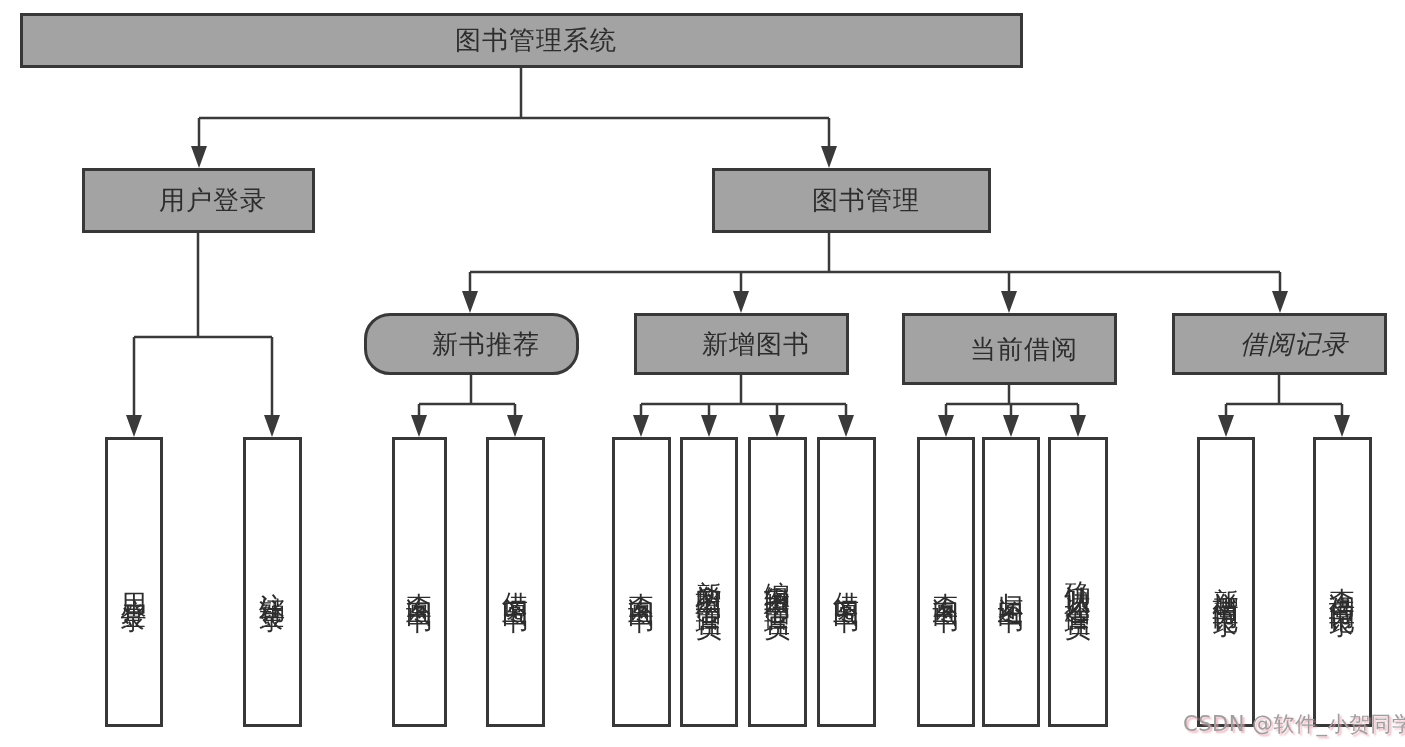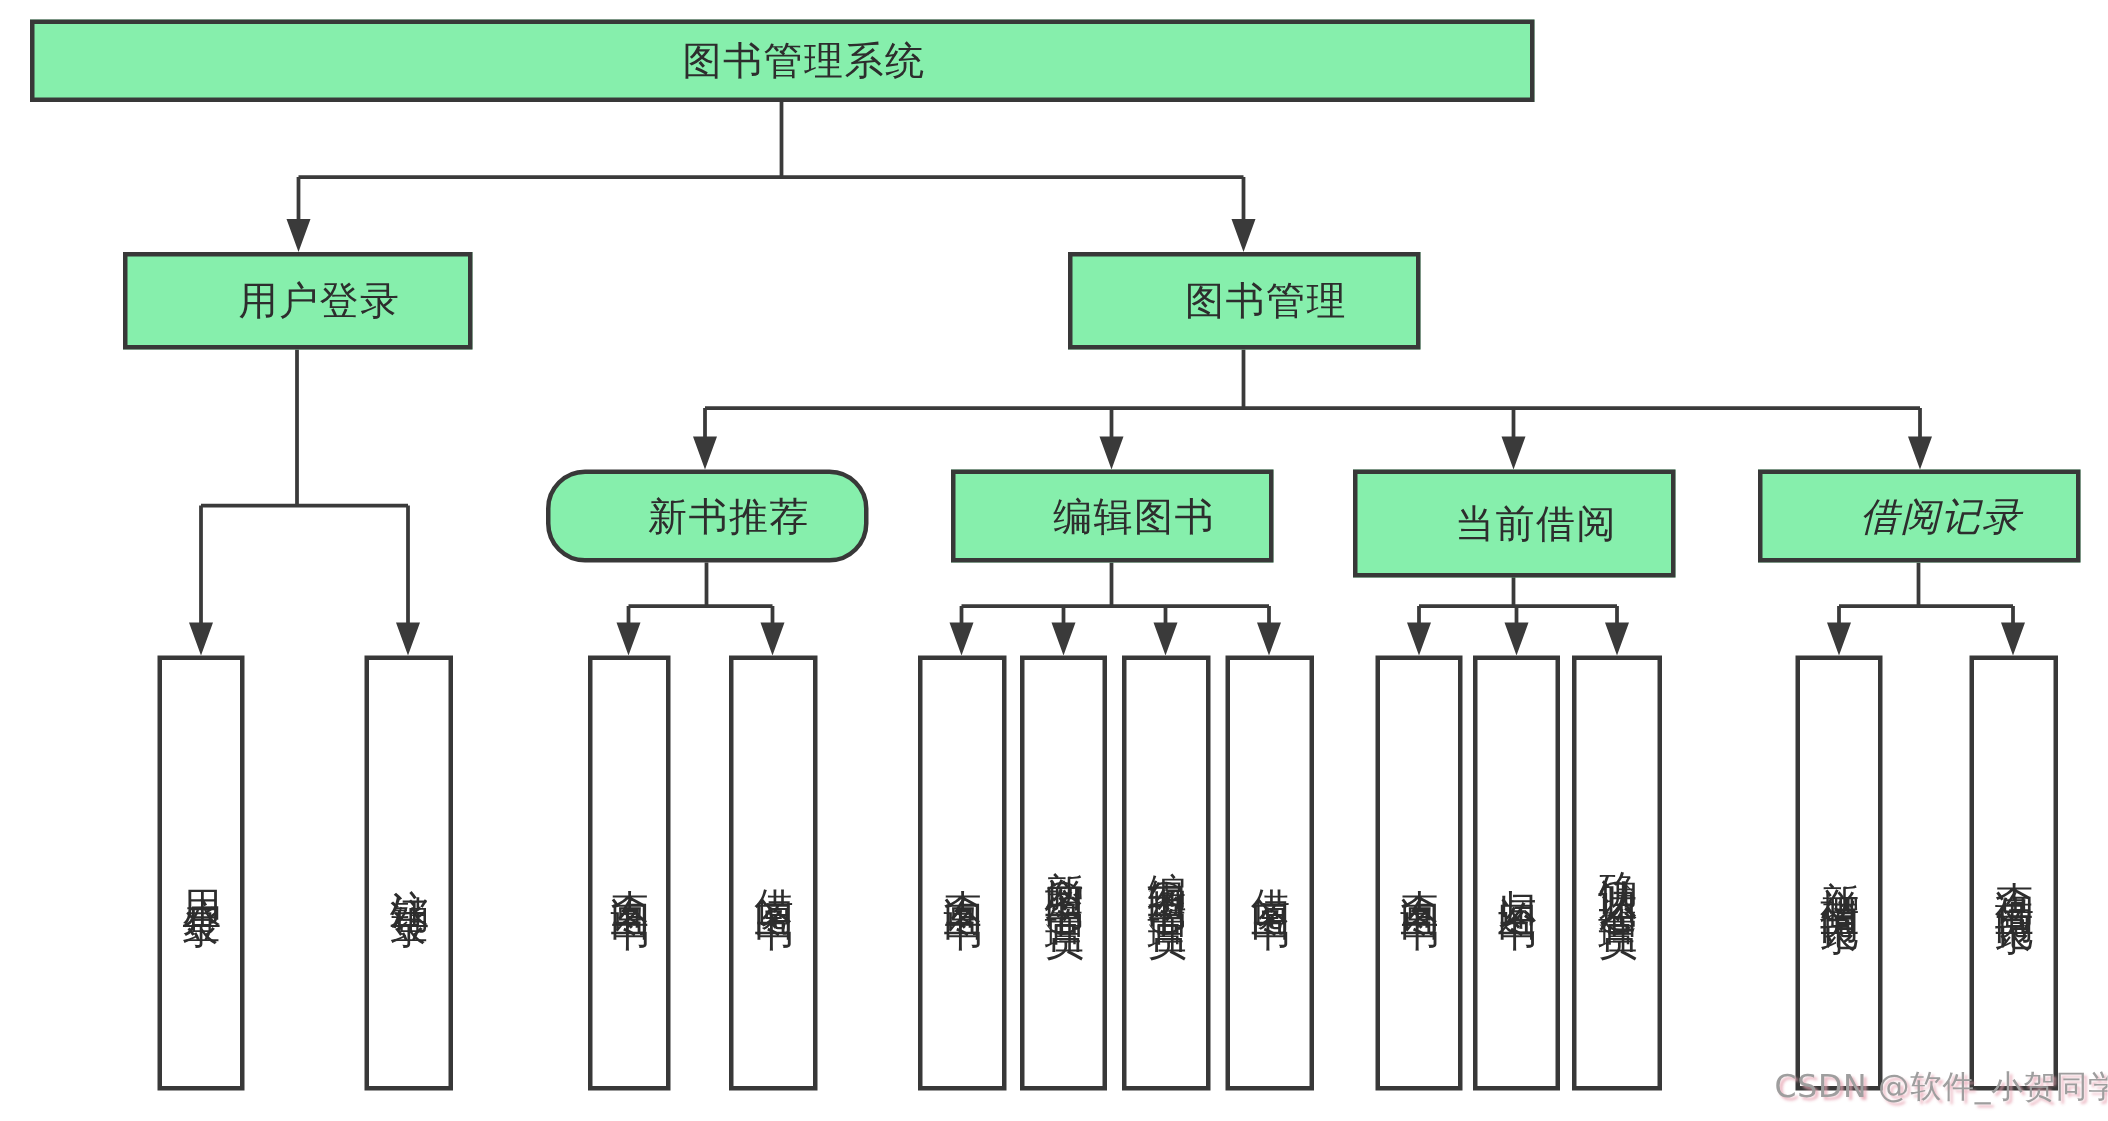--- a/index.html
+++ b/index.html
@@ -23,21 +23,21 @@
   }
   svg.connectors {
     position: absolute;
     left: 0; top: 0;
     pointer-events: none;
   }
   .box {
     position: absolute;
     box-sizing: border-box;
     border: 3px solid #383838;
-    background: #86efac;
+    background: #a3a3a3;
     display: flex;
     align-items: center;
     justify-content: center;
     font-size: 26px;
     letter-spacing: 1px;
     color: #2d2d2d;
     white-space: nowrap;
     padding-left: 29px;
   }
   .vbox {
@@ -91,24 +91,24 @@
              M633 415 L649 415 L641 437 Z M701 415 L717 415 L709 437 Z
              M769 415 L785 415 L777 437 Z M838 415 L854 415 L846 437 Z
              M938 415 L954 415 L946 437 Z M1003 415 L1019 415 L1011 437 Z
              M1070 415 L1086 415 L1078 437 Z M1218 415 L1234 415 L1226 437 Z
              M1334 415 L1350 415 L1342 437 Z" fill="#3a3a3a"></path>
   </svg>
 
   <div class="box" style="left:20px; top:13px; width:1003px; height:55px;">图书管理系统</div>
 
   <div class="box" style="left:82px; top:168px; width:233px; height:65px;">用户登录</div>
-  <div class="box" style="left:712px; top:168px; width:235px; height:65px;">图书管理</div>
+  <div class="box" style="left:712px; top:168px; width:279px; height:65px;">图书管理</div>
 
   <div class="box" style="left:364px; top:313px; width:215px; height:62px;border-radius:26px;">新书推荐</div>
-  <div class="box" style="left:634px; top:313px; width:215px; height:62px;">编辑图书</div>
+  <div class="box" style="left:634px; top:313px; width:215px; height:62px;">新增图书</div>
   <div class="box" style="left:902px; top:313px; width:215px; height:72px;">当前借阅</div>
   <div class="box" style="left:1172px; top:313px; width:215px; height:62px;font-style:italic;">借阅记录</div>
 
   <div class="vbox" style="left:105px; width:58px;">
     <span>用户登录</span>
   </div>
   <div class="vbox" style="left:243px; width:59px;">
     <span>注销登录</span>
   </div>
 

